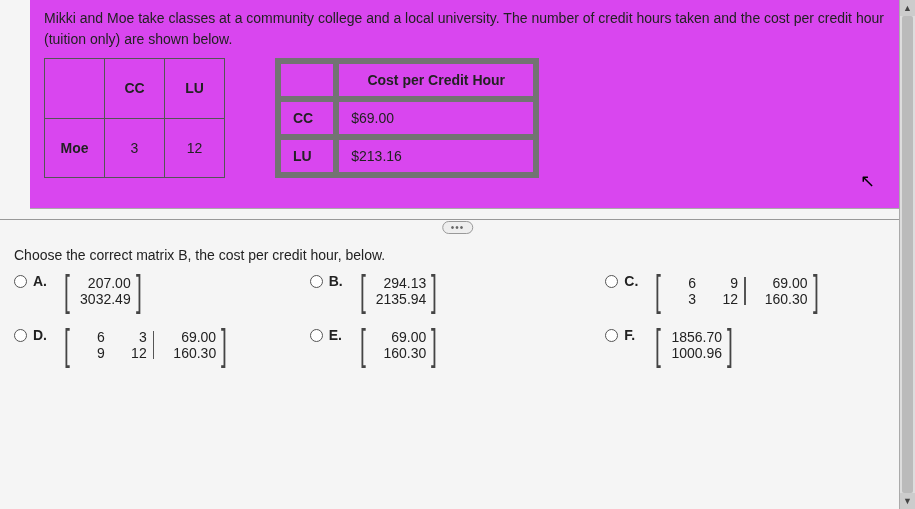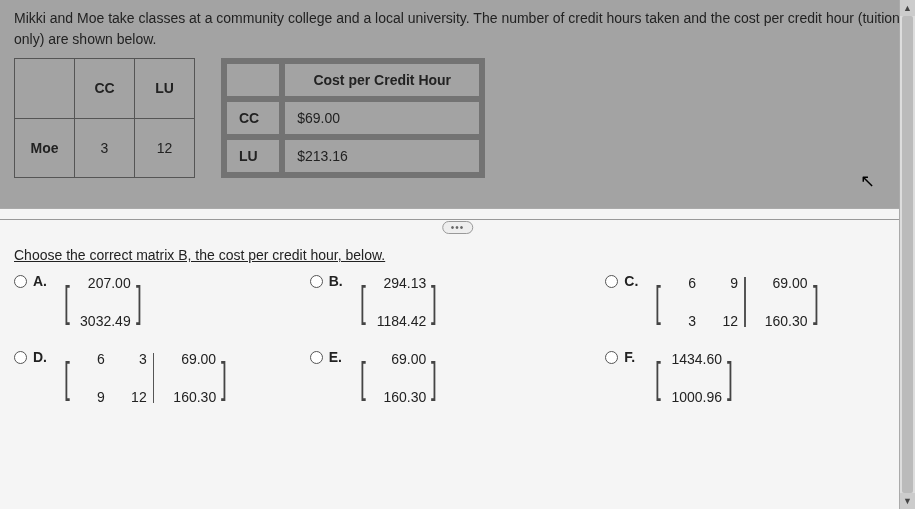--- a/index.html
+++ b/index.html
@@ -1,38 +1,38 @@
 <!DOCTYPE html>
 <html><head>
 <meta charset="utf-8">
 <style>
 * { box-sizing: border-box; margin: 0; padding: 0; }
 body { font-family: Arial, sans-serif; font-size: 14px; background: #f5f5f5; color: #222; width: 915px; height: 509px; overflow: hidden; position: relative; }
-.top-panel { background: #a3a3a3; border-bottom: 1px solid #aaa; padding: 8px 14px 30px; }
+.top-panel { background: #d946ef; border-bottom: 1px solid #aaa; padding: 8px 14px 30px; margin-left: 30px; }
 .question-text { line-height: 1.5; margin-bottom: 8px; }
-.tables-row { display: flex; gap: 26px; }
+.tables-row { display: flex; gap: 50px; }
 table { border-collapse: collapse; font-size: 14px; }
 table.data-table th, table.data-table td { border: 1px solid #555; padding: 2px 12px; text-align: center; min-width: 60px; }
 table.data-table th { font-weight: bold; }
 table.cost-table th, table.cost-table td { border: 6px solid #737373; padding: 8px 12px; }
 table.cost-table th { font-weight: bold; text-align: center; }
 table.cost-table td.lbl { font-weight: bold; text-align: left; padding-right: 20px; }
 table.cost-table td.val { text-align: left; min-width: 200px; }
 .divider { position: relative; height: 20px; }
 .divider hr { border: none; border-top: 1px solid #999; margin-top: 10px; }
 .pill { position: absolute; left: 50%; transform: translateX(-50%); top: 2px; background: #eee; border: 1px solid #999; border-radius: 10px; font-size: 10px; padding: 0 8px; letter-spacing: 1px; color: #666; }
-.prompt { padding: 8px 14px 4px; font-weight: normal; text-decoration: underline; }
+.prompt { padding: 8px 14px 4px; font-weight: normal; }
 .answers { padding: 6px 14px; }
 .answer-row { display: flex; margin-bottom: 18px; }
 .answer { display: flex; align-items: flex-start; width: 300px; }
 .radio { width: 13px; height: 13px; border: 1.5px solid #555; border-radius: 50%; margin-top: 2px; flex-shrink: 0; background: #fff; cursor: pointer; }
 .answer-label { font-weight: bold; margin: 0 8px 0 6px; min-width: 20px; }
 .matrix { display: inline-flex; align-items: center; }
 .bracket { font-size: 42px; line-height: 0.85; transform: scaleX(0.5); font-weight: 100; color: #444; display: inline-block; }
-.matrix-content { display: flex; flex-direction: column; gap: 22px; padding: 2px 2px; }
+.matrix-content { display: flex; flex-direction: column; gap: 0; padding: 2px 2px; }
 .matrix-content .mrow { display: flex; gap: 12px; }
 .matrix-content .mcell { min-width: 30px; text-align: right; }
 .matrix-content .mcell.wide { min-width: 56px; }
 .aug-bar { width: 1.5px; background: #555; align-self: stretch; margin: 4px 4px; }
 .cursor { position: absolute; right: 40px; top: 170px; font-size: 18px; color: #000; }
 .scrollbar { position: absolute; right: 0; top: 0; bottom: 0; width: 16px; background: #ddd; border-left: 1px solid #aaa; }
 .scroll-up, .scroll-down { height: 16px; background: #ccc; display: flex; align-items: center; justify-content: center; font-size: 9px; color: #444; }
 .scroll-thumb { position: absolute; top: 16px; bottom: 16px; left: 2px; right: 2px; background: #bbb; border-radius: 2px; }
 .scroll-down { position: absolute; bottom: 0; width: 100%; }
 </style>
@@ -105,21 +105,21 @@
     <div class="answer">
       <span class="radio"></span>
       <span class="answer-label">B.</span>
       <span class="matrix">
         <span class="bracket">[</span>
         <span class="matrix-content">
           <span class="mrow">
               <span class="mcell wide">294.13</span>
             </span>
           <span class="mrow">
-              <span class="mcell wide">1184.42</span>
+              <span class="mcell wide">2135.94</span>
             </span>
         </span>
         <span class="bracket">]</span>
       </span>
     </div>
     <div class="answer">
       <span class="radio"></span>
       <span class="answer-label">C.</span>
       <span class="matrix">
         <span class="bracket">[</span>
@@ -190,21 +190,21 @@
         <span class="bracket">]</span>
       </span>
     </div>
     <div class="answer">
       <span class="radio"></span>
       <span class="answer-label">F.</span>
       <span class="matrix">
         <span class="bracket">[</span>
         <span class="matrix-content">
           <span class="mrow">
-              <span class="mcell wide">1434.60</span>
+              <span class="mcell wide">1856.70</span>
             </span>
           <span class="mrow">
               <span class="mcell wide">1000.96</span>
             </span>
         </span>
         <span class="bracket">]</span>
       </span>
     </div>
   </div>
 </div>

